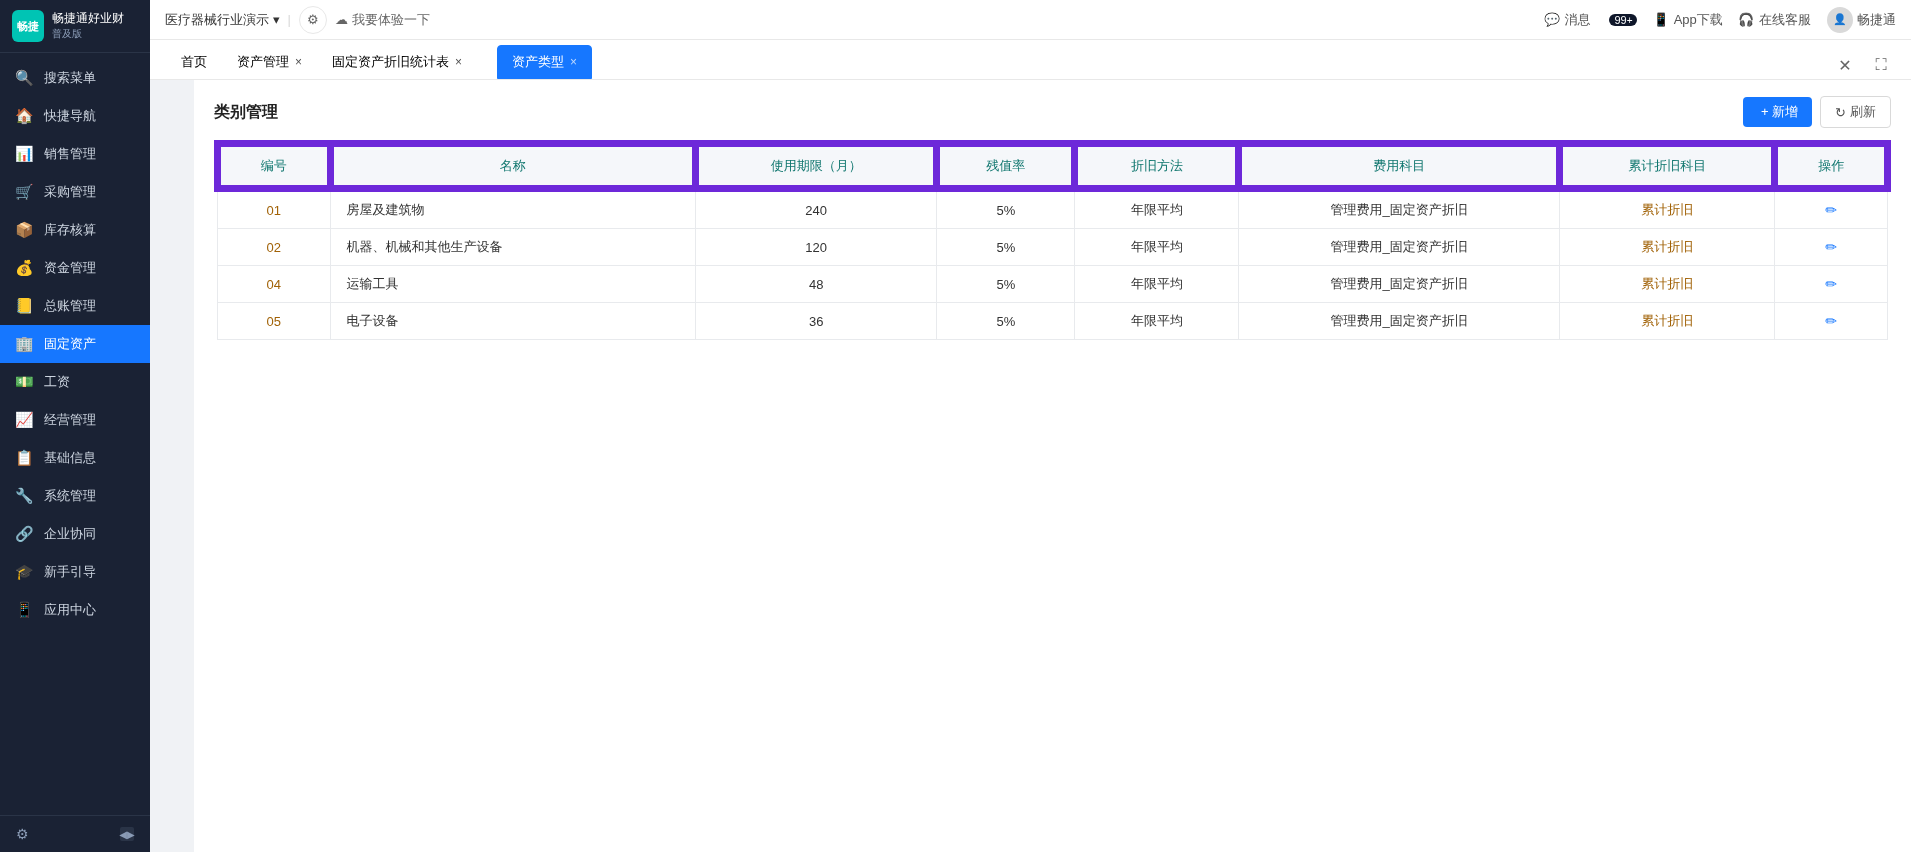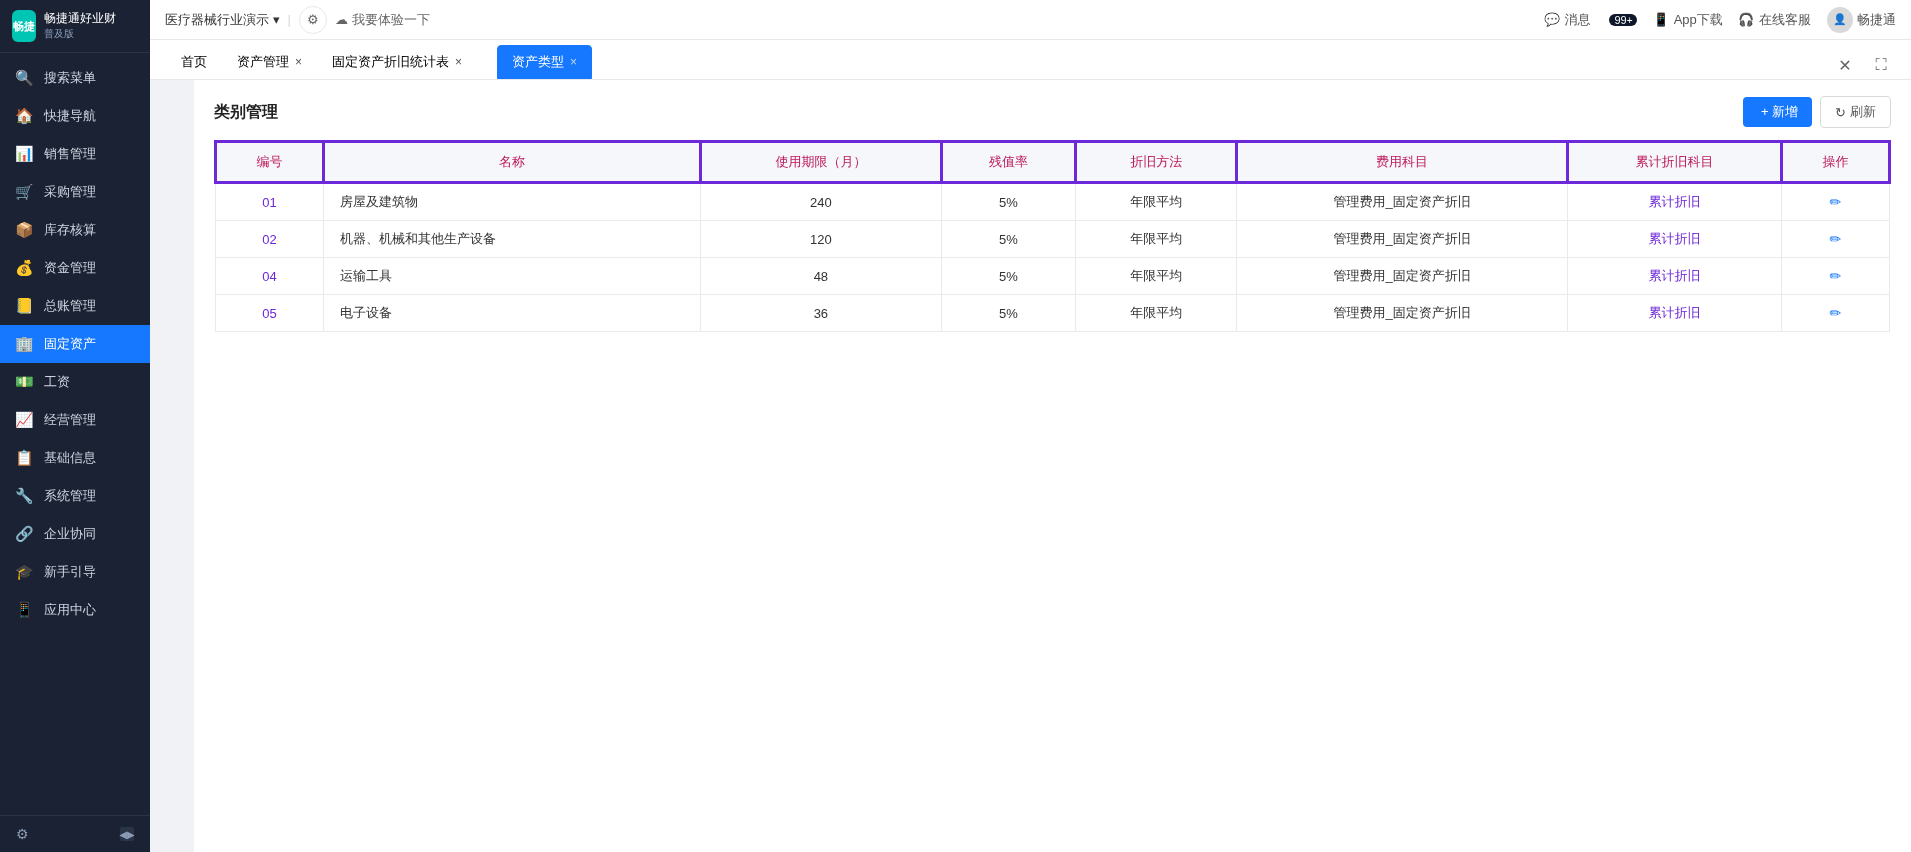--- a/index.html
+++ b/index.html
@@ -17,21 +17,21 @@
     }
     .sidebar-logo {
       padding: 10px 12px;
       background: #1a2234;
       border-bottom: 1px solid #2a3447;
       display: flex;
       align-items: center;
       gap: 8px;
     }
     .logo-icon {
-      width: 24px; height: 32px;
+      width: 32px; height: 32px;
       background: #00c4b4;
       border-radius: 6px;
       display: flex; align-items: center; justify-content: center;
       color: white; font-size: 11px; font-weight: bold;
     }
     .logo-text { font-size: 12px; color: #fff; line-height: 1.3; }
     .logo-sub { font-size: 10px; color: #8a9bb5; }
     .sidebar-nav { flex: 1; overflow-y: auto; padding: 6px 0; }
     .sidebar-nav::-webkit-scrollbar { width: 4px; }
     .sidebar-nav::-webkit-scrollbar-thumb { background: #2a3447; }
@@ -201,34 +201,34 @@
       width: 100%;
       border-collapse: collapse;
       font-size: 13px;
     }
     thead tr {
       background: #f5f7fa;
     }
     th {
       padding: 10px 12px;
       text-align: center;
-      color: #be185d;
+      color: #0f766e;
       font-weight: 500;
-      border: 3px solid #6d28d9;
+      border: 7px solid #6d28d9;
     }
     td {
       padding: 9px 12px;
       border: 1px solid #e8eaed;
       color: #333;
       text-align: center;
     }
     .code-cell { color: #1677ff; }
     .name-cell { text-align: left; padding-left: 16px; }
     .edit-icon { color: #1677ff; cursor: pointer; font-size: 14px; }
-    .accent-text { color: #6d28d9; }
+    .accent-text { color: #a16207; }
   </style>
 </head>
 <body>
 
 <div class="sidebar">
   <div class="sidebar-logo">
     <div class="logo-icon">
       <span>畅捷</span>
     </div>
     <div>

